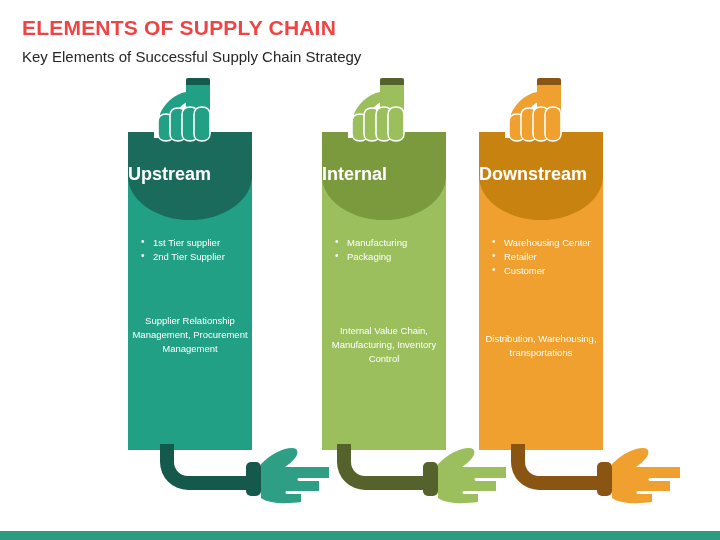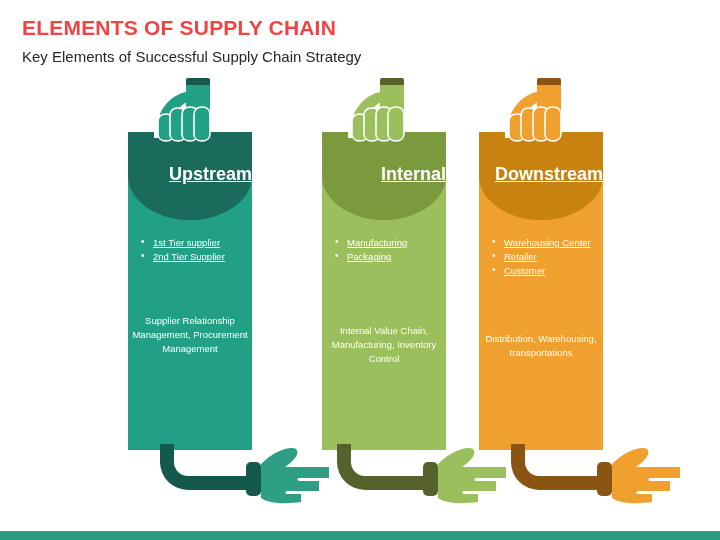--- a/index.html
+++ b/index.html
@@ -27,31 +27,30 @@
   .col-body {
     position: absolute; left: 0; top: 0; width: 100%; height: 100%;
   }
   .col-cap {
     position: absolute; left: 0; top: 0; width: 100%; height: 88px;
     border-bottom-left-radius: 62px 44px;
     border-bottom-right-radius: 62px 44px;
   }
   .col-heading {
     position: absolute; left: 0; top: 32px; width: 100%;
-    text-align: right; color: #ffffff;
+    text-align: left; color: #ffffff;
     font-size: 18px; font-weight: bold; z-index: 4;
     white-space: nowrap;
-    text-decoration: underline;
   }
   .bullets {
     position: absolute; left: 10px; top: 104px; width: 112px;
     color: #ffffff; font-size: 9.5px; line-height: 14px; z-index: 4;
   }
   .bullets ul { list-style: none; }
-  .bullets li { position: relative; padding-left: 15px; text-decoration: underline; }
+  .bullets li { position: relative; padding-left: 15px; }
   .bullets li::before {
     content: "\2022"; position: absolute; left: 3px; top: -1px;
     font-size: 10px; color: #ffffff;
   }
   .desc {
     position: absolute; left: 4px; width: 116px;
     text-align: center; color: #ffffff;
     font-size: 9.5px; line-height: 14px; z-index: 4;
   }
 

